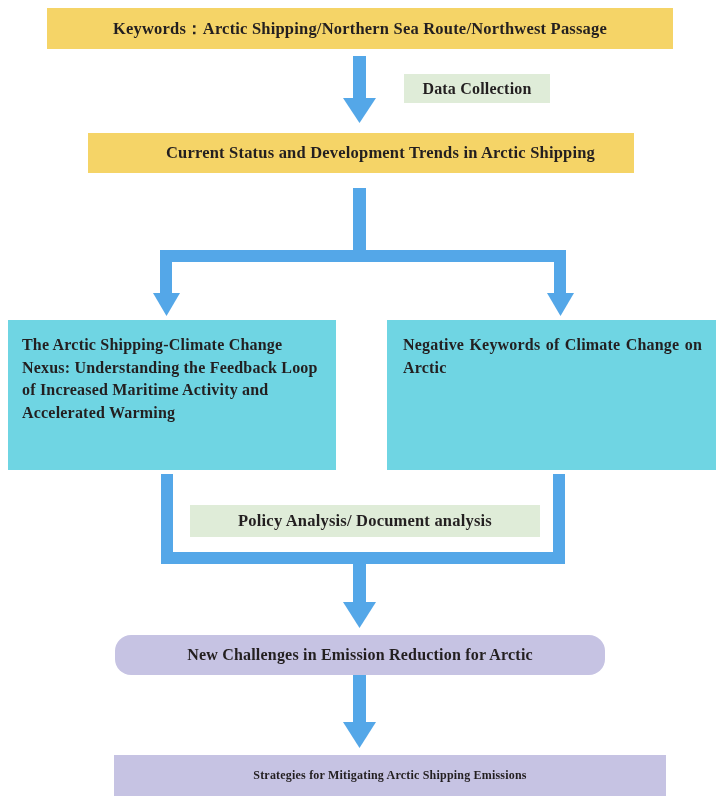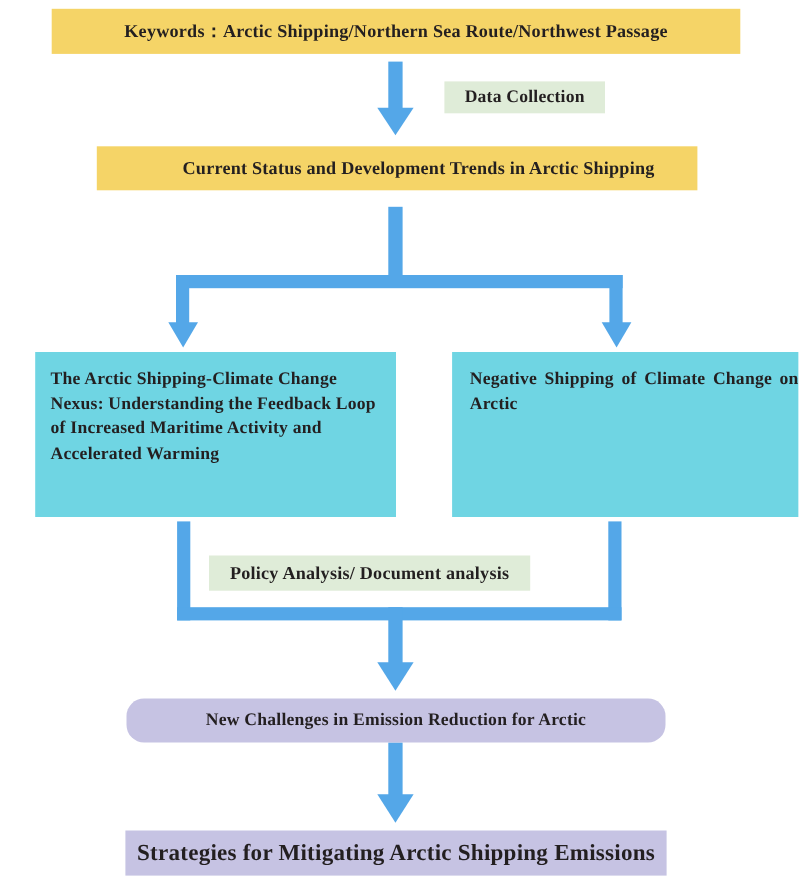--- a/index.html
+++ b/index.html
@@ -35,21 +35,21 @@
     text-align: center;
   }
   .node.topleft {
     align-items: flex-start;
     justify-content: flex-start;
     text-align: left;
   }
 
   
   .n-yellow { background: #f5d467; }
-  .n-teal   { background: #6fd5e3; margin-left: 24px; }
+  .n-teal   { background: #6fd5e3; }
   .n-purple { background: #c6c3e3; }
 
   
   .chip {
     position: absolute;
     box-sizing: border-box;
     background: #dfecd8;
     color: #231f20;
     display: flex;
     align-items: center;
@@ -132,28 +132,28 @@
 
   <div class="node center n-yellow" style="left:88px; top:133px; width:546px; height:40px; font-size:16.5px;padding-left:39px;">
     <span class="node-text">Current Status and Development Trends in Arctic Shipping</span>
   </div>
 
   <div class="node topleft n-teal" style="left:8px; top:320px; width:328px; height:150px; font-size:16px; line-height:1.42; padding:14px 12px 10px 14px;">
     <span class="node-text">The Arctic Shipping-Climate Change Nexus: Understanding the Feedback Loop of Increased Maritime Activity and Accelerated Warming</span>
   </div>
 
   <div class="node topleft n-teal justify" style="left:387px; top:320px; width:329px; height:150px; font-size:16px; line-height:1.42; padding:14px 14px 10px 16px;">
-    <span class="node-text">Negative Shipping of Climate Change on Arctic</span>
+    <span class="node-text">Negative Keywords of Climate Change on Arctic</span>
   </div>
 
-  <div class="chip" style="left:190px; top:505px; width:292px; height:32px; font-size:16.5px;">
+  <div class="chip" style="left:190px; top:505px; width:350px; height:32px; font-size:16.5px;">
     <span>Policy Analysis/ Document analysis</span>
   </div>
 
   <div class="node center n-purple" style="left:115px; top:635px; width:490px; height:40px; font-size:16px;border-radius:16px;">
     <span class="node-text">New Challenges in Emission Reduction for Arctic</span>
   </div>
 
-  <div class="node center n-purple" style="left:114px; top:755px; width:492px; height:41px; font-size:21px;">
+  <div class="node center n-purple" style="left:114px; top:755px; width:552px; height:41px; font-size:12px;">
     <span class="node-text">Strategies for Mitigating Arctic Shipping Emissions</span>
   </div>
 
 </div>
 
 </body></html>

